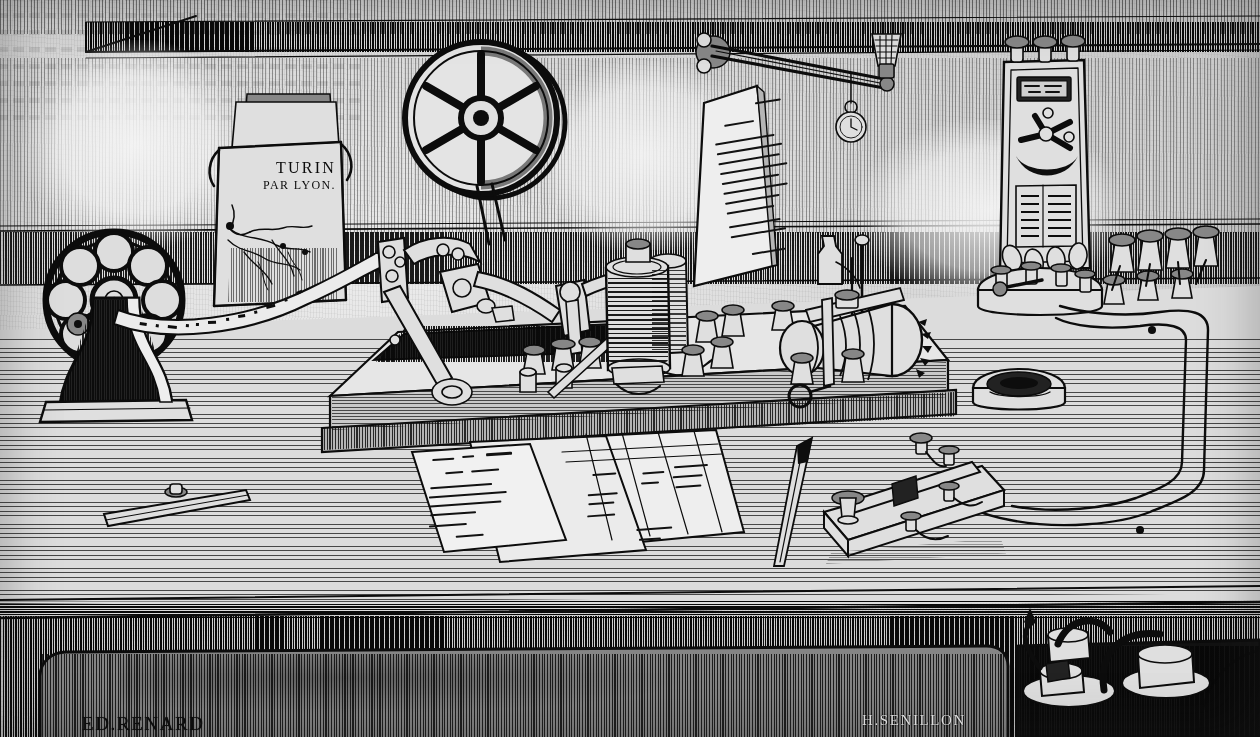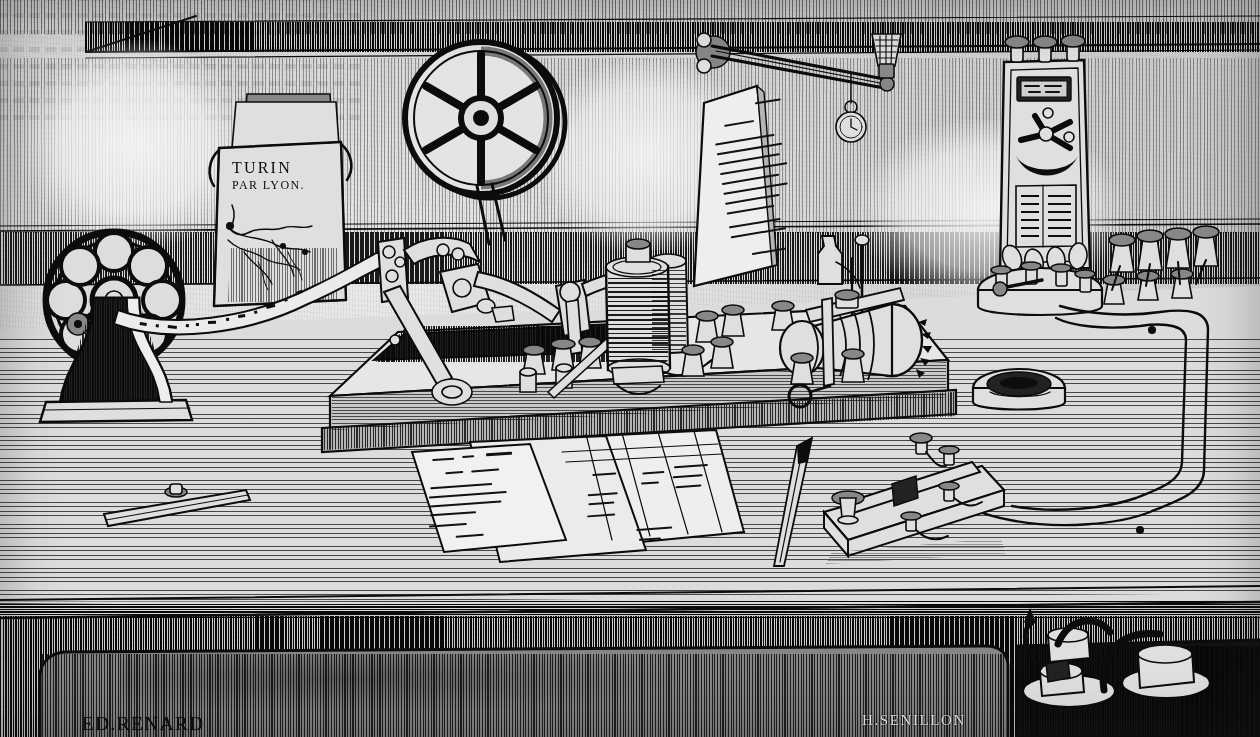--- a/index.html
+++ b/index.html
@@ -65,21 +65,21 @@
     text-shadow:0 0 1px rgba(0,0,0,.5);
   }
   #sig-engraver{
     left:862px;top:712px;
     font-size:15px;color:#ddd8ca;
     text-shadow:0 0 2px rgba(0,0,0,.9);
   }
   
   .placard-txt{
     position:absolute;left:232px;top:158px;width:104px;
-    text-align:left;font-family:"Liberation Serif",serif;
+    text-align:right;font-family:"Liberation Serif",serif;
     color:#14120f;line-height:1.25;user-select:none;
   }
   .placard-txt .l1{display:block;font-size:16px;letter-spacing:2.2px;}
   .placard-txt .l2{display:block;font-size:12px;letter-spacing:1.4px;}
 
   
   .hand{position:absolute;}
   .hand i{
     display:block;position:absolute;height:1.5px;background:#1b1813;border-radius:1px;
   }

